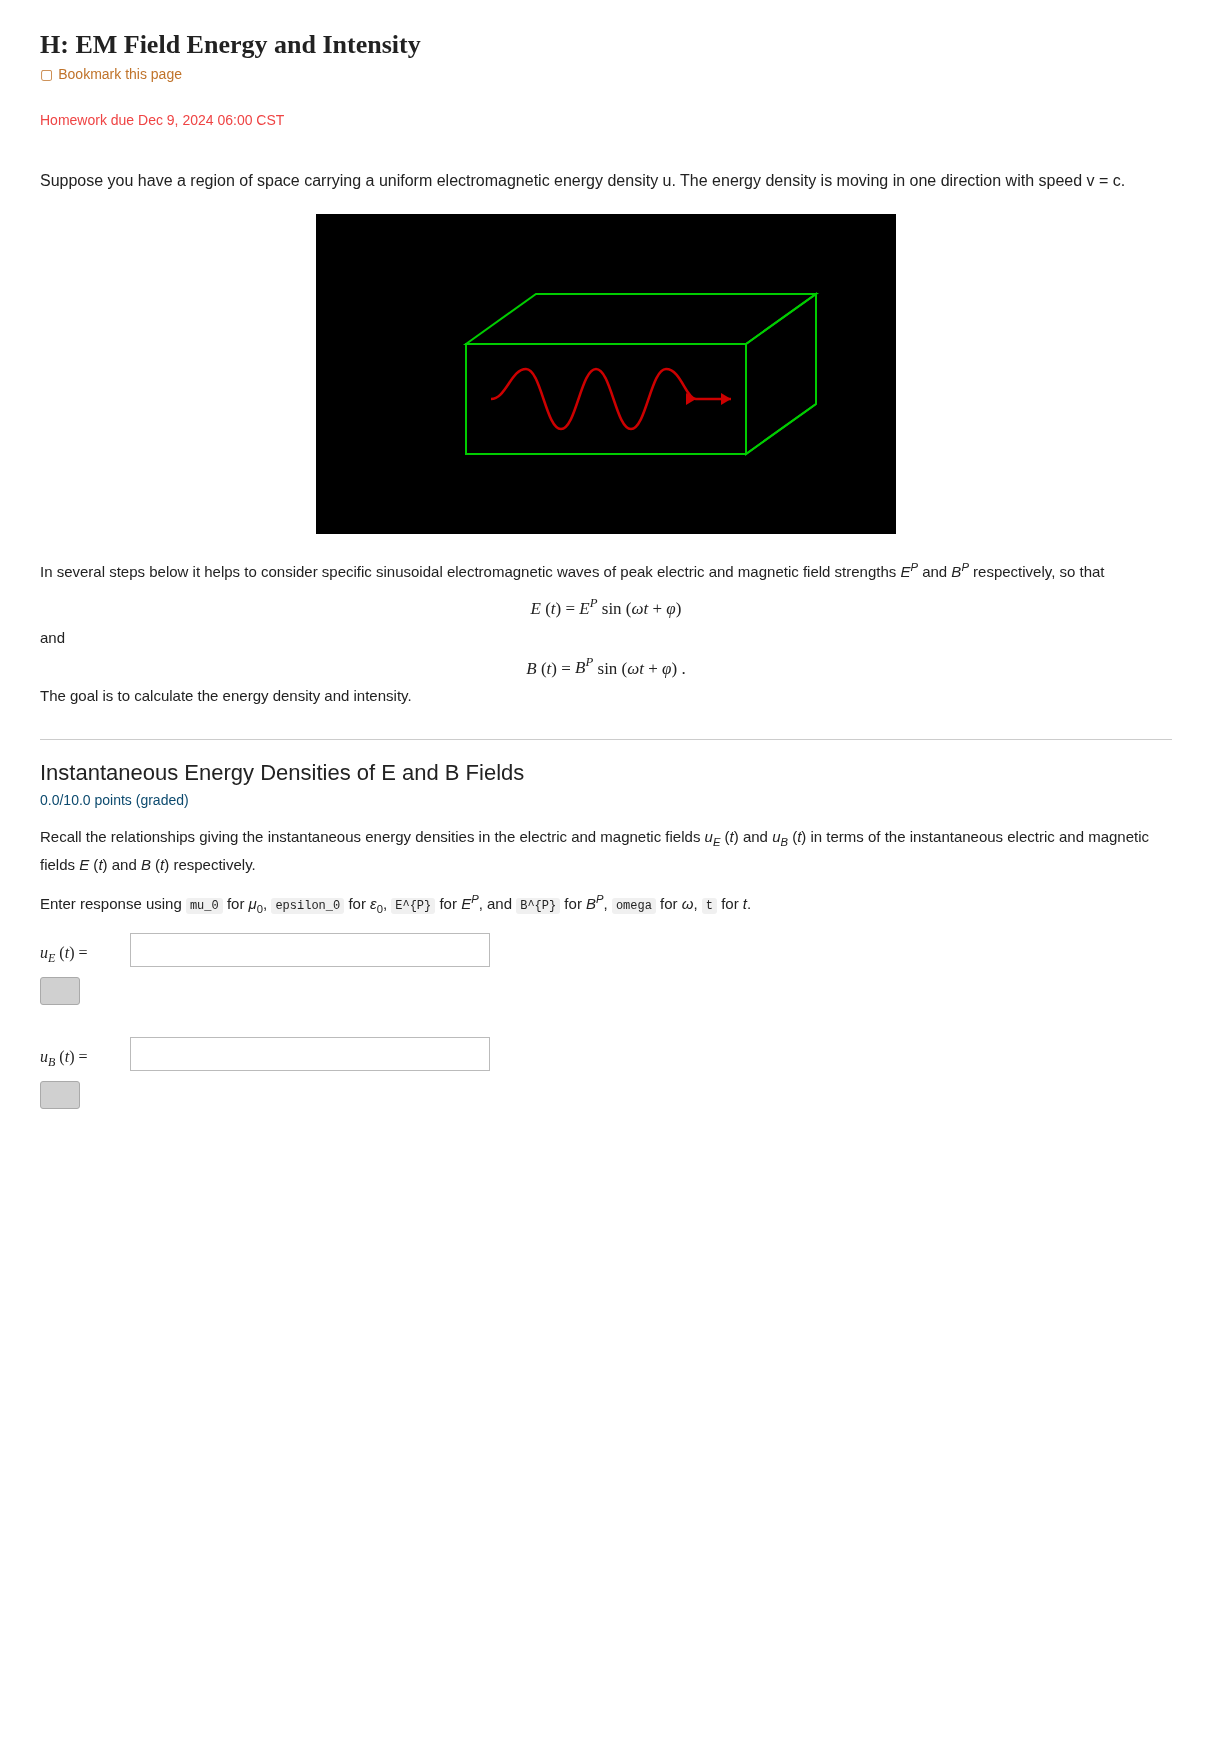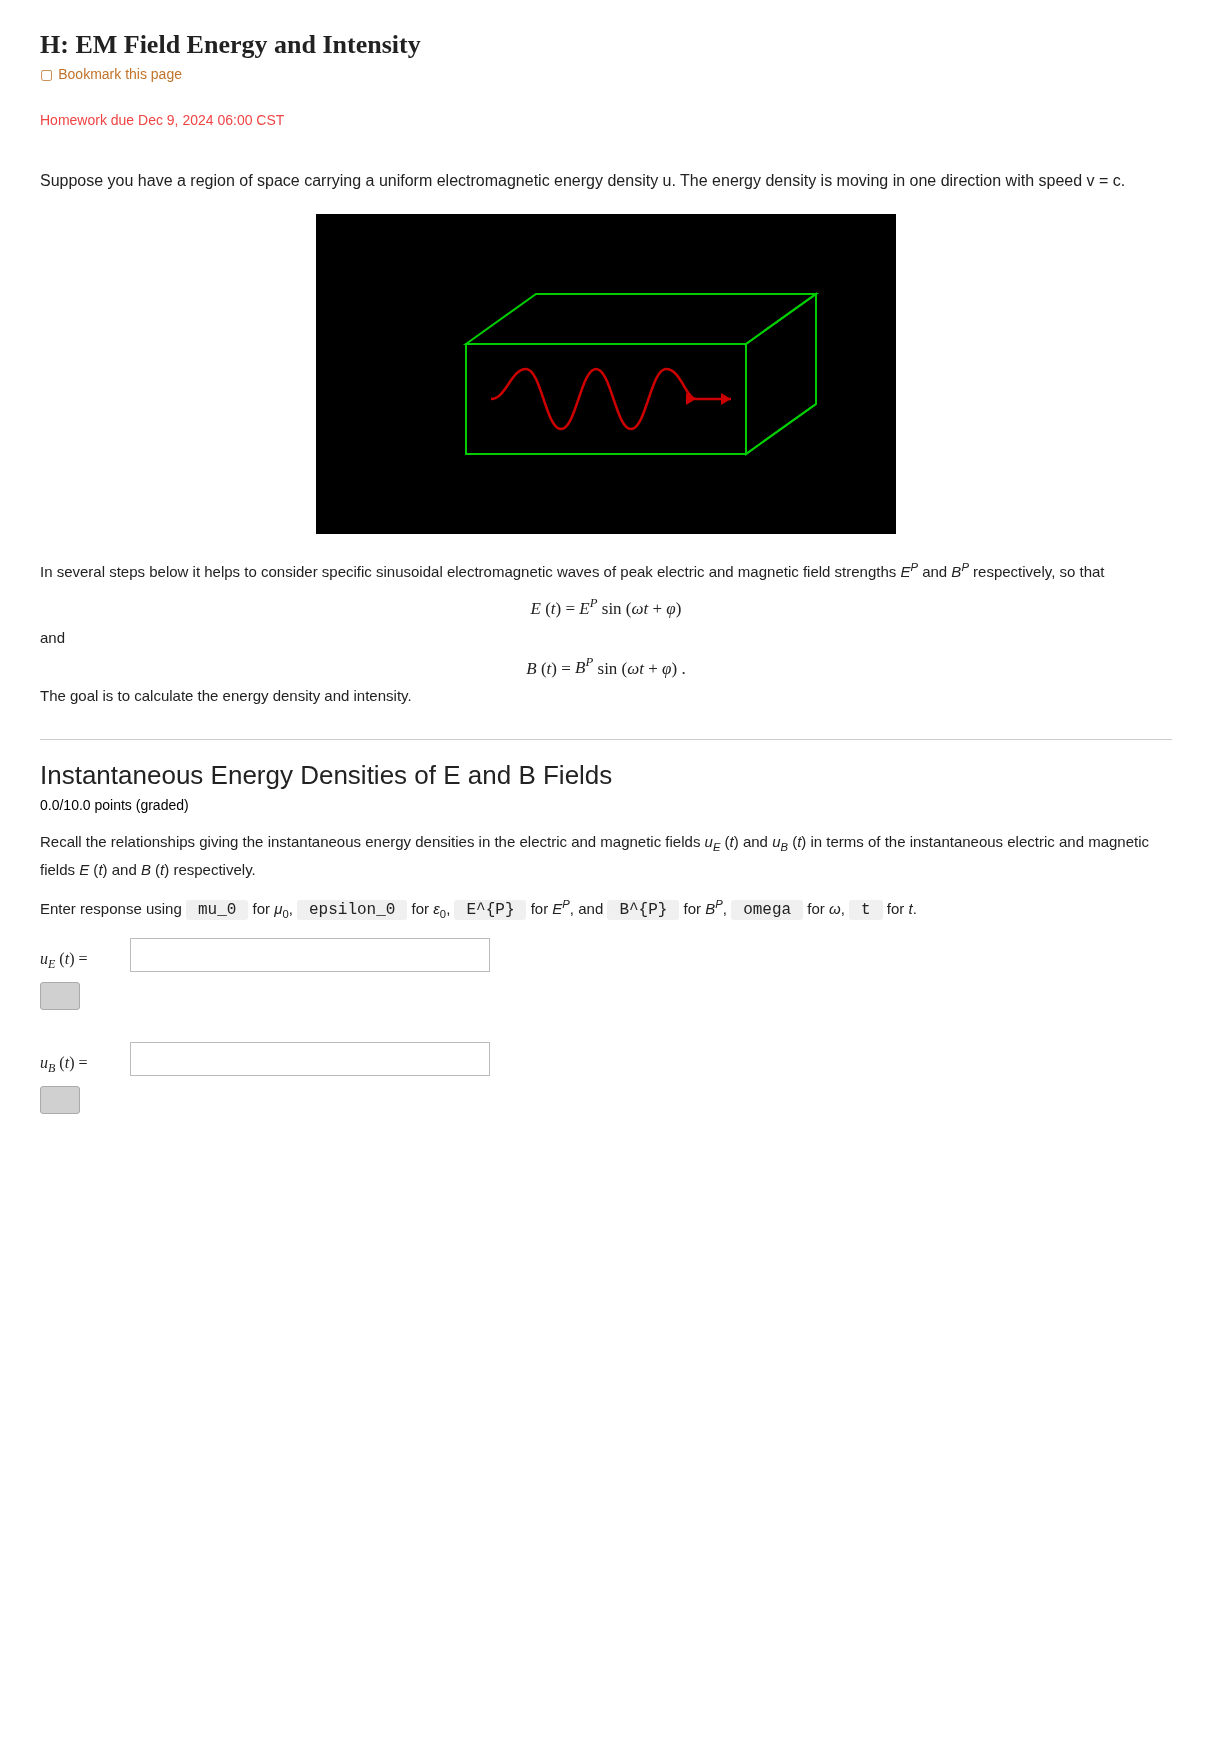--- a/index.html
+++ b/index.html
@@ -71,36 +71,36 @@
       font-size: 15px;
       margin: 10px 0;
     }
     .section-divider {
       border: none;
       border-top: 1px solid #ccc;
       margin: 30px 0 20px 0;
     }
     .section-title {
       font-family: Arial, sans-serif;
-      font-size: 26px;
+      font-size: 22px;
       font-weight: normal;
       margin-bottom: 6px;
     }
     .points-badge {
-      color: #000000;
+      color: #0c4a6e;
       font-family: Arial, sans-serif;
       font-size: 14px;
       margin-bottom: 16px;
     }
     .code-inline {
       font-family: 'Courier New', monospace;
       background: #f0f0f0;
-      padding: 1px 12px;
+      padding: 1px 4px;
       border-radius: 3px;
-      font-size: 16px;
+      font-size: 12px;
     }
     .input-row {
       display: flex;
       align-items: flex-end;
       gap: 10px;
       margin: 14px 0 6px 0;
     }
     .input-label {
       font-size: 16px;
       min-width: 80px;

